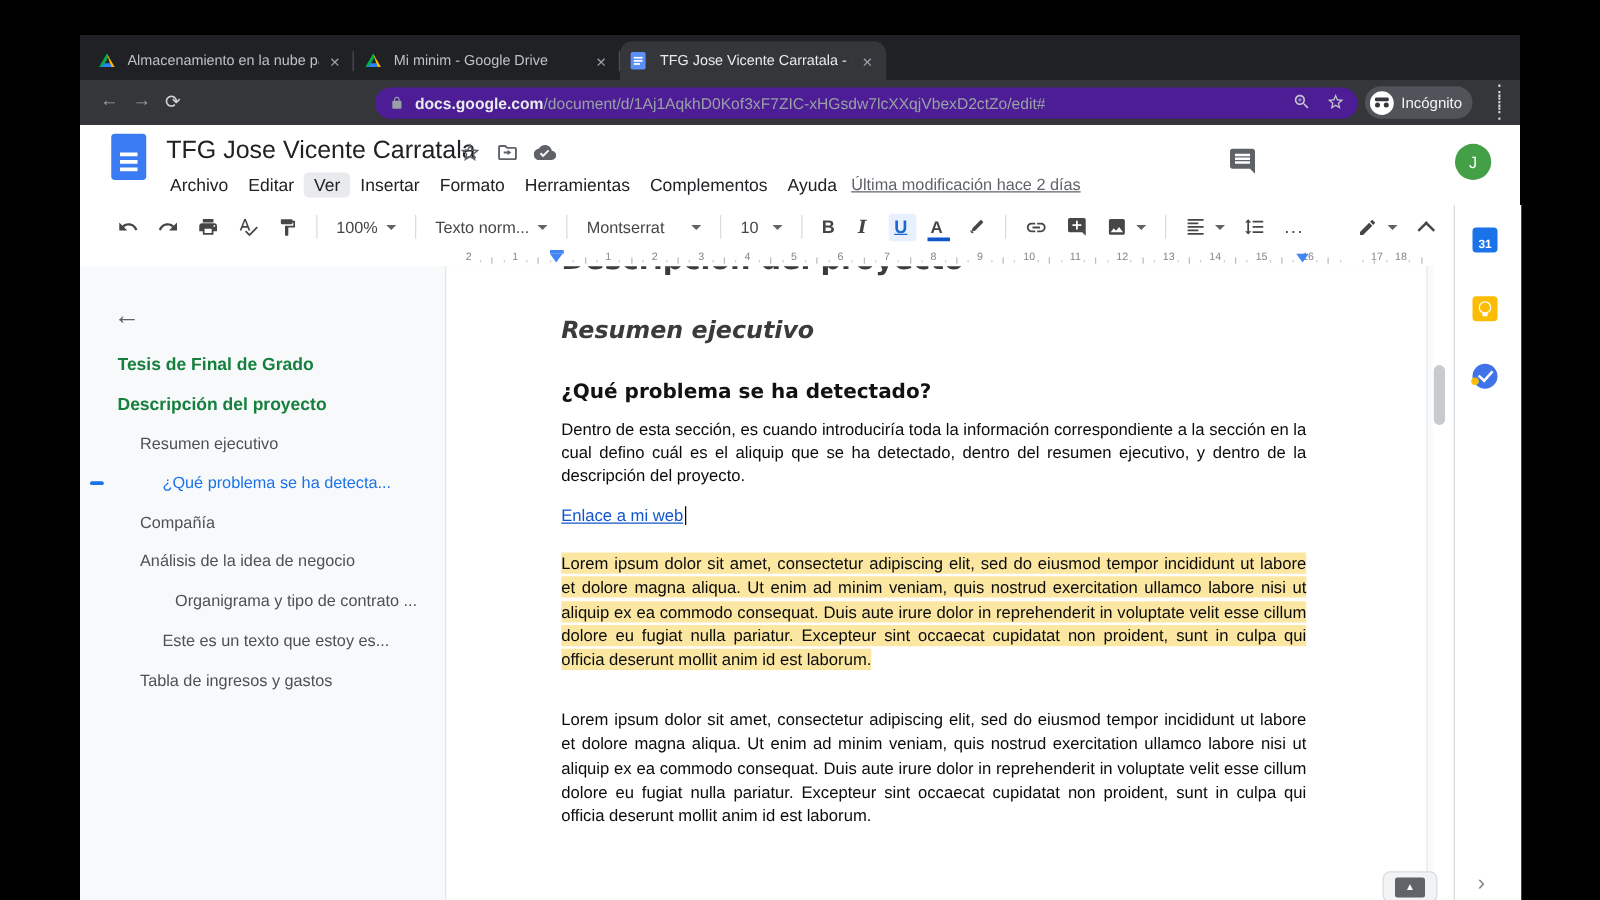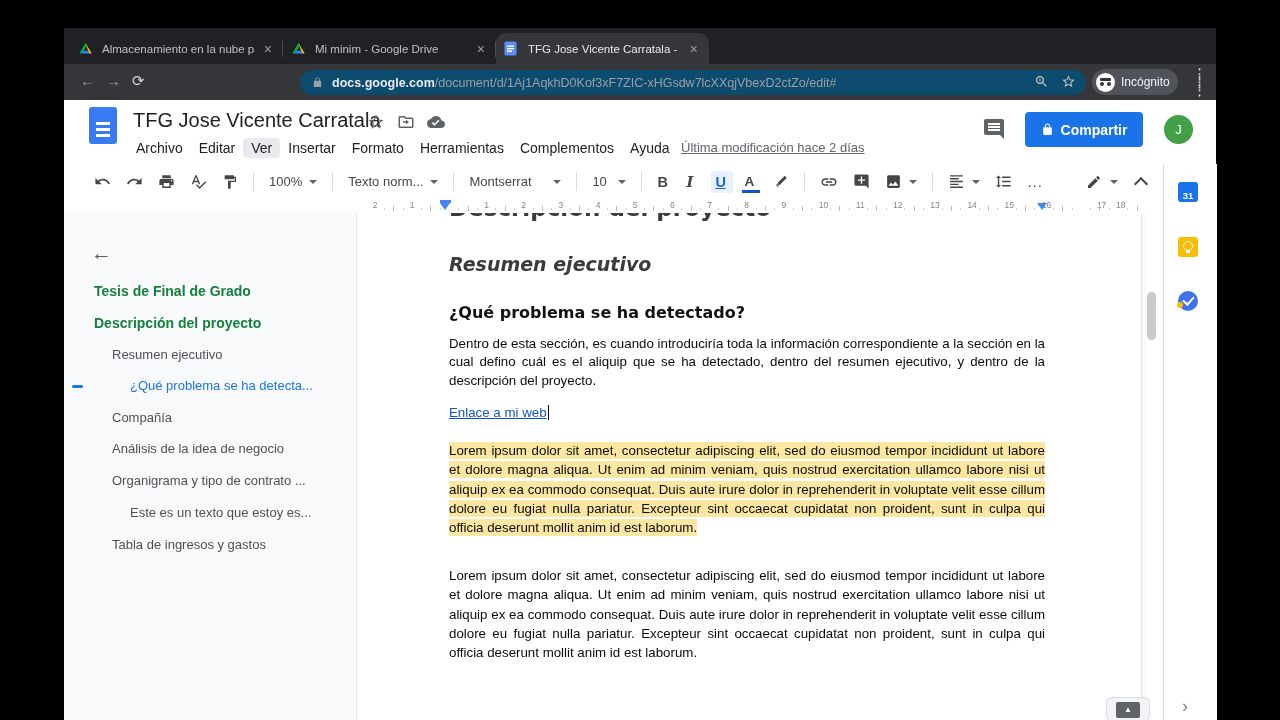--- a/index.html
+++ b/index.html
@@ -15,21 +15,21 @@
        padding:0 8px;box-sizing:border-box;border-radius:10px 10px 0 0;color:#bdc1c6;}
   .tab.active{background:#35363a;color:#e8eaed;}
   .tab:not(.active)::after{content:"";position:absolute;right:0;top:8px;height:16px;width:1px;background:#4a4d51;}
   .favicon{width:16px;height:16px;margin-right:8px;flex:0 0 16px;}
   .tab-title{font-size:11.5px;white-space:nowrap;overflow:hidden;flex:1;}
   .tab-close{font-size:14px;color:#9aa0a6;margin-left:6px;padding:0 3px;}
   #new-tab{left:795px;top:40px;color:#bdc1c6;font-size:17px;line-height:17px;}
 
   #urlbar{left:64px;top:64px;width:1152px;height:36px;background:#35363a;}
   .nav-ic{position:absolute;top:8px;font-size:15px;color:#9aa0a6;}
-  #addr{left:236px;top:6px;width:786px;height:25px;border-radius:13px;background:#0c4a6e;
+  #addr{left:236px;top:6px;width:786px;height:25px;border-radius:13px;background:#4c1d95;
         display:flex;align-items:center;padding:0 12px;box-sizing:border-box;}
   #addr svg{flex:0 0 auto;}
   .url{font-size:12.5px;white-space:nowrap;overflow:hidden;margin-left:9px;}
   .url .domain{color:#e8eaed;font-weight:bold;}
   .url .path{color:#9aa0a6;}
   #addr-icons{position:absolute;right:10px;top:4px;display:flex;gap:12px;}
   #incog{left:1028px;top:5px;width:86px;height:26px;background:#50545a;border-radius:13px;
          display:flex;align-items:center;padding:0 4px;box-sizing:border-box;}
   #incog .face{width:19px;height:19px;border-radius:50%;background:#fff;position:relative;}
   #incog .face::before{content:"";position:absolute;left:4px;top:5px;width:11px;height:3px;background:#35363a;border-radius:1px;}
@@ -224,26 +224,20 @@
         <span class="menu-item">Insertar</span>
         <span class="menu-item">Formato</span>
         <span class="menu-item">Herramientas</span>
         <span class="menu-item">Complementos</span>
         <span class="menu-item">Ayuda</span>
       </div>
     <div class="abs" id="last-mod">Última modificación hace 2 días</div>
     <svg class="abs" id="comment-btn" width="24" height="24" viewBox="0 0 24 24">
         <path fill="#5f6368" d="M21.99 4c0-1.1-.89-2-1.99-2H4c-1.1 0-2 .9-2 2v12c0 1.1.9 2 2 2h14l4 4-.01-18zM18 14H6v-2h12v2zm0-3H6V9h12v2zm0-3H6V6h12v2z"></path>
       </svg>
-    <div class="abs" id="share-btn">
-      <svg width="13" height="13" viewBox="0 0 24 24">
-          <path fill="#fff" d="M18 8h-1V6c0-2.76-2.24-5-5-5S7 3.24 7 6v2H6c-1.1 0-2 .9-2 2v10c0 1.1.9 2 2 2h12c1.1 0 2-.9 2-2V10c0-1.1-.9-2-2-2zm-3.1 0H8.9V6c0-1.71 1.39-3.1 3.1-3.1 1.71 0 3.1 1.39 3.1 3.1v2z"></path>
-        </svg>
-      <span>Compartir</span>
-    </div>
     <div class="abs" id="avatar">J</div>
   </div>
   <svg class="abs" id="cursor" width="15" height="18" viewBox="0 0 15 18" style="overflow:visible">
       <path d="M1 1 L1 14 L4.6 10.8 L6.8 16.2 L9.2 15.2 L7 10 L12 10 Z" fill="#fff" stroke="#000" stroke-width="1.2"></path>
     </svg>
 
   <div class="abs" id="dtoolbar">
     <span class="tb">
         <svg width="17" height="17" viewBox="0 0 24 24">
           <path fill="#444746" d="M12.5 8c-2.65 0-5.05.99-6.9 2.6L2 7v9h9l-3.62-3.62c1.39-1.16 3.16-1.88 5.12-1.88 3.54 0 6.55 2.31 7.6 5.5l2.37-.78C21.08 11.03 17.15 8 12.5 8z"></path>
@@ -457,21 +451,21 @@
   <div class="abs" id="outline-panel">
     <div class="abs" id="outline-back">←</div>
     <div id="outline-items">
         <div class="outline-item l1" style="top: 70px;">Tesis de Final de Grado</div>
         <div class="outline-item l1" style="top: 102px;">Descripción del proyecto</div>
         <div class="outline-item l2" style="top: 134px;">Resumen ejecutivo</div>
         <div class="outline-dash" style="top: 172px;"></div>
         <div class="outline-item l3 active" style="top: 165px;">¿Qué problema se ha detecta...</div>
         <div class="outline-item l2" style="top: 197px;">Compañía</div>
         <div class="outline-item l2" style="top: 228px;">Análisis de la idea de negocio</div>
-        <div class="outline-item l2" style="top: 260px;">Organigrama y tipo de contrato ...</div>
+        <div class="outline-item l2" style="top: 260px; margin-left: 28px;">Organigrama y tipo de contrato ...</div>
         <div class="outline-item l3" style="top: 292px;">Este es un texto que estoy es...</div>
         <div class="outline-item l2" style="top: 324px;">Tabla de ingresos y gastos</div>
       </div>
   </div>
 
   <div class="abs" id="page-bg"></div>
   <div class="abs" id="page">
     <div id="doc-content">
       <div class="doc-h1">Descripción del proyecto</div>
       <div class="doc-h2">Resumen ejecutivo</div>

